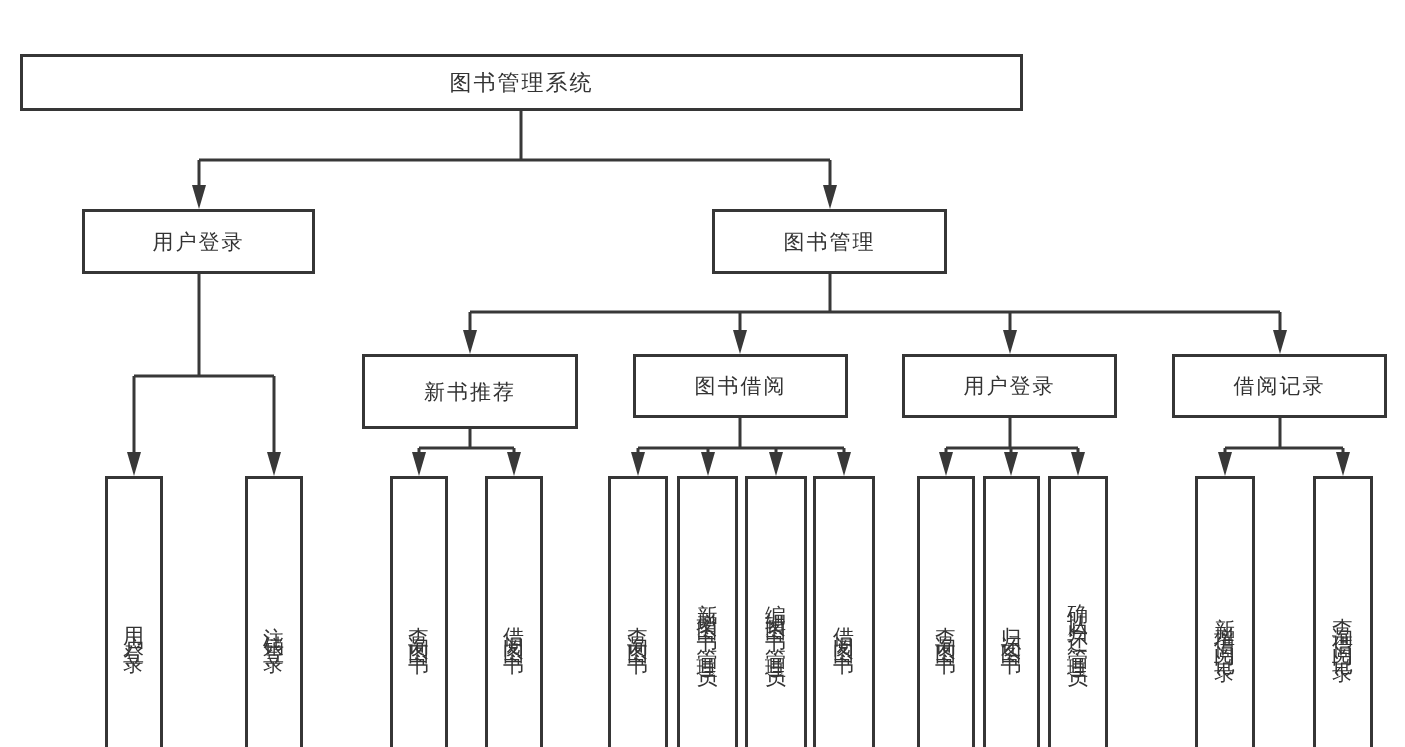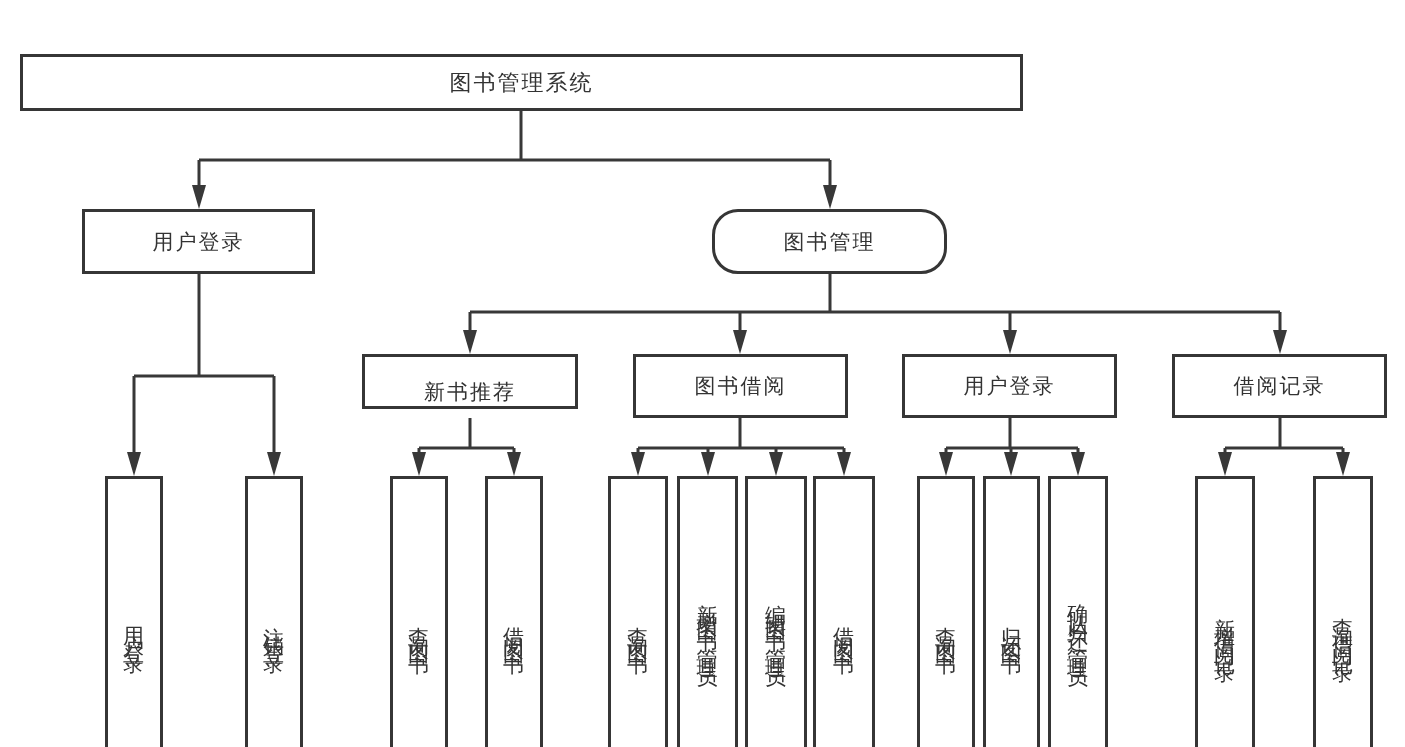--- a/index.html
+++ b/index.html
@@ -104,25 +104,25 @@
     </g>
   </svg>
 
   <div class="node rootnode" style="left:20px; top:13px; width:1003px; height:57px;">
     <span>图书管理系统</span>
   </div>
 
   <div class="node hnode" style="left:82px; top:168px; width:233px; height:65px;">
     <span>用户登录</span>
   </div>
-  <div class="node hnode" style="left:712px; top:168px; width:235px; height:65px;border-radius:26px;">
+  <div class="node hnode" style="left:712px; top:168px; width:235px; height:65px;">
     <span>图书管理</span>
   </div>
 
-  <div class="node hnode" style="left:362px; top:313px; width:216px; height:55px;align-items:flex-end;">
+  <div class="node hnode" style="left:362px; top:313px; width:216px; height:75px;">
     <span>新书推荐</span>
   </div>
   <div class="node hnode" style="left:633px; top:313px; width:215px; height:64px;">
     <span>图书借阅</span>
   </div>
   <div class="node hnode" style="left:902px; top:313px; width:215px; height:64px;">
     <span>用户登录</span>
   </div>
   <div class="node hnode" style="left:1172px; top:313px; width:215px; height:64px;">
     <span>借阅记录</span>

